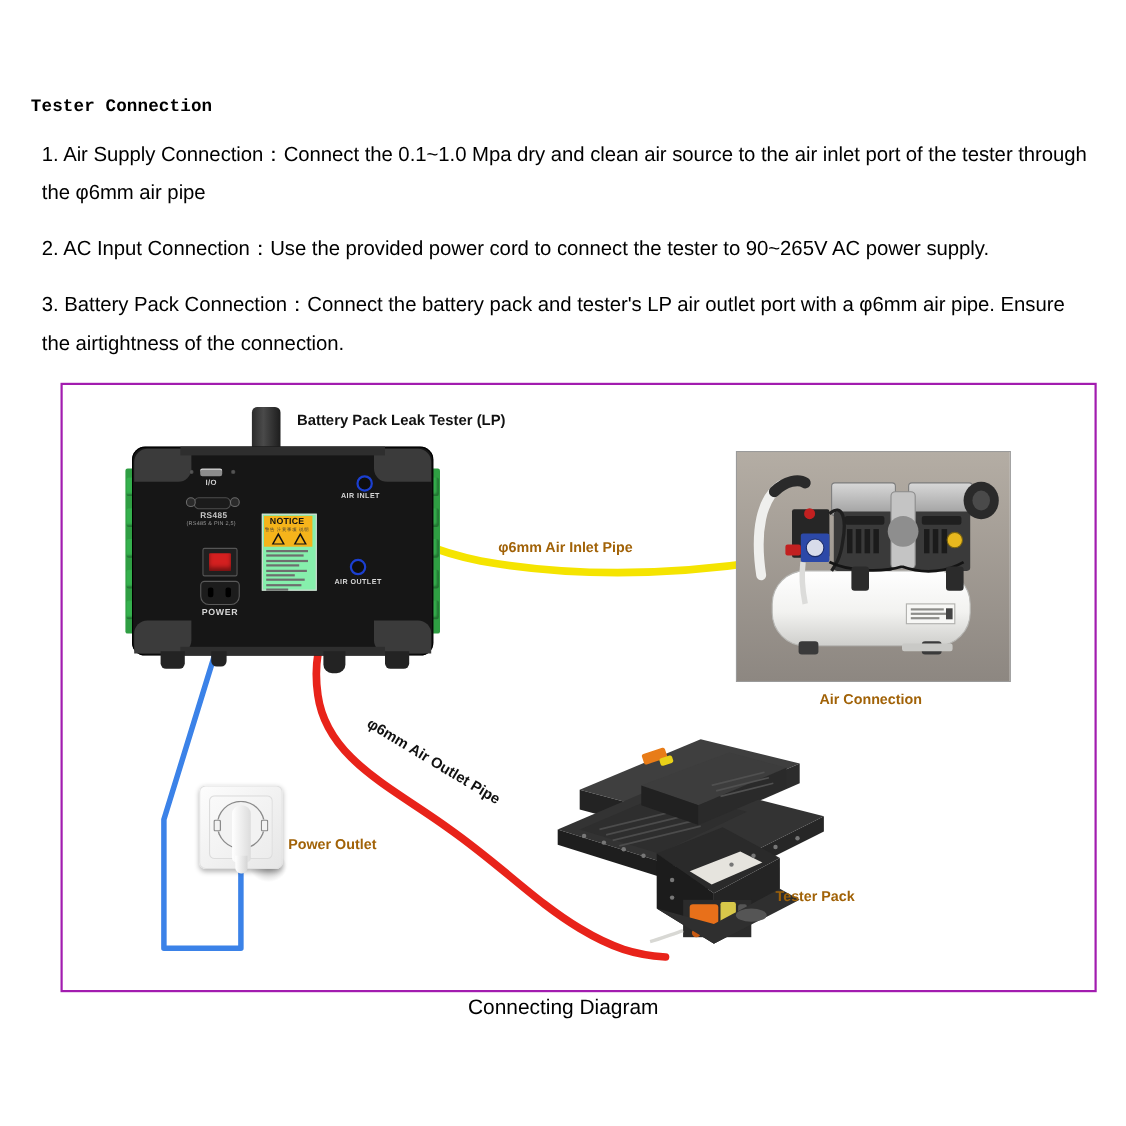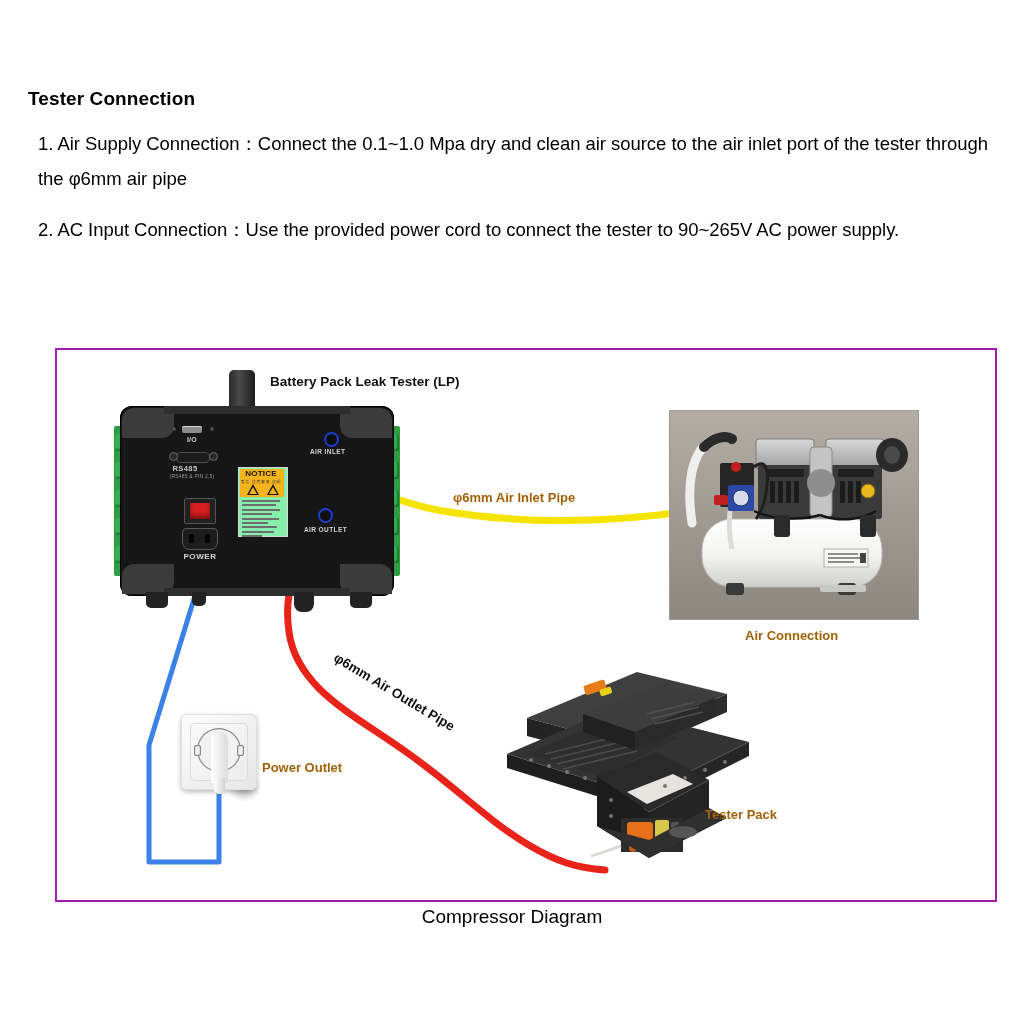--- a/index.html
+++ b/index.html
@@ -24,24 +24,25 @@
   }
 
   
   .text-block {
     position: absolute;
     left: 22px;
     top: 88px;
     width: 985px;
   }
   .doc-title {
-    font-size: 19px;
+    font-size: 16px;
     font-weight: bold;
     margin: 0 0 12px 6px;
     letter-spacing: .1px;
+    font-family: Liberation Mono, monospace;
   }
   .para {
     font-size: 18.5px;
     line-height: 35px;
     margin: 16px;
     letter-spacing: -.05px;
   }
 
   
   #diagram {
@@ -137,21 +138,21 @@
   }
   .db9 {
     left: 64px; top: 82px; width: 32px; height: 9px;
     background: #1b1b1b; border: 1px solid #4e4e4e; border-radius: 5px/6px;
   }
   .db9-screw {
     width: 7px; height: 7px; border-radius: 50%;
     background: #2a2a2a; border: 1px solid #6a6a6a;
   }
   .lbl-rs485 {
-    left: 49px; top: 94px; width: 48px; text-align:center;
+    left: 70px; top: 94px; width: 48px; 
     font-size: 7.5px; color: #c9c9c9; font-weight: bold; letter-spacing:.4px;
   }
   .lbl-rs485-sub {
     left: 52px; top: 103px; width: 56px; text-align:center;
     font-size: 5px; color: #9a9a9a; letter-spacing:.2px;
   }
 
   
   .notice {
     left: 126px; top: 52px; width: 48px; height: 68px;
@@ -278,20 +279,21 @@
 </style>
 </head>
 <body>
 
 <div id="page">
 
   <div class="text-block">
     <div class="doc-title">Tester Connection</div>
     <p class="para">1. Air Supply Connection：Connect the 0.1~1.0 Mpa dry and clean air source to the air inlet port of the tester through the φ6mm air pipe</p>
     <p class="para">2. AC Input Connection：Use the provided power cord to connect the tester to 90~265V AC power supply.</p>
+    <p class="para">3. Battery Pack Connection：Connect the battery pack and tester's LP air outlet port with a φ6mm air pipe. Ensure the airtightness of the connection.</p>
   </div>
 
   <div id="diagram">
 
     <svg class="ab" style="left:0;top:0;" width="938" height="550">
 
       <path d="M 273 118 C 300 132 330 150 380 160 C 470 176 560 172 640 160 C 660 157 680 152 700 150" stroke="#f5e400" stroke-width="7" fill="none" stroke-linecap="round"></path>
 
       <path d="M 263 196 C 240 208 226 240 232 282 C 240 340 300 366 352 404 C 400 438 430 470 470 494 C 500 512 520 518 548 520" stroke="#e8231a" stroke-width="7" fill="none" stroke-linecap="round"></path>
 
@@ -549,15 +551,15 @@
         <path d="M 134 196 C 122 200 112 204 104 206" stroke="#d8d8d4" stroke-width="3" fill="none"></path>
 
         <polygon points="110,176 162,208 240,168 222,158 162,190" fill="#2f2f2f"></polygon>
         <ellipse cx="196" cy="182" rx="14" ry="6" fill="#555"></ellipse>
       </svg>
     </div>
     <div class="ab diag-label" style="left:648px; top:457px;">Tester Pack</div>
 
   </div>
 
-  <div class="caption">Compressor Diagram</div>
+  <div class="caption">Connecting Diagram</div>
 
 </div>
 
 </body></html>

